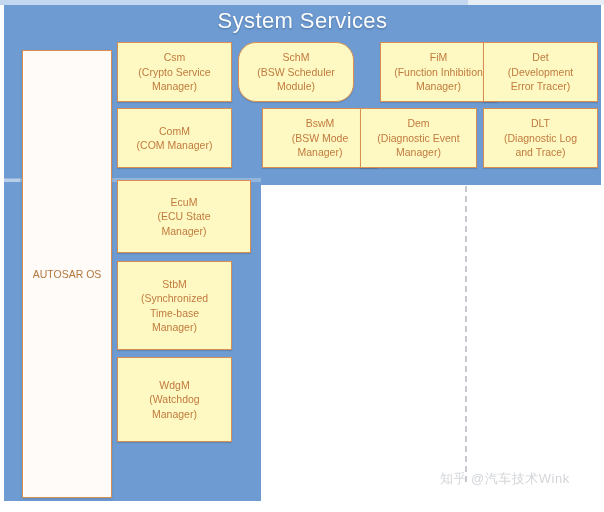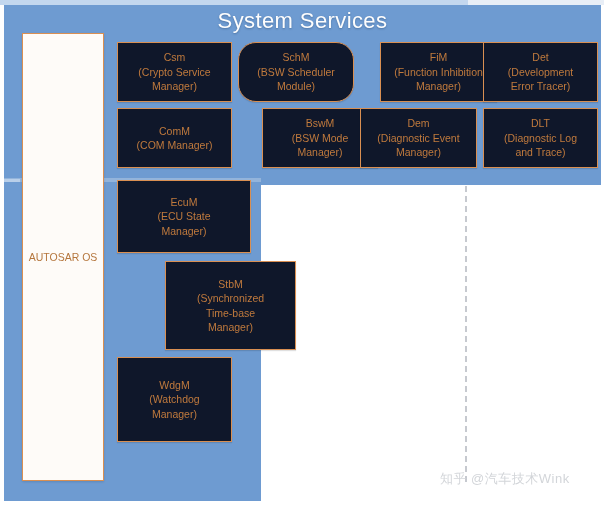--- a/index.html
+++ b/index.html
@@ -90,40 +90,40 @@
     color: #fdfdfd;
     font-size: 22px;
     letter-spacing: .4px;
     font-weight: 400;
     text-shadow: 0 1px 2px rgba(40,70,110,.45);
   }
 
   
   .box {
     position: absolute;
-    background: #0f172a;
+    background: #fef9c3;
     border: 1.4px solid #d98f52;
     box-sizing: border-box;
     display: flex;
     align-items: center;
     justify-content: center;
     text-align: center;
     color: #c07a3d;
     font-size: 10.5px;
     line-height: 14.5px;
     box-shadow: 0 1px 1px rgba(0,0,0,.12);
     padding: 0 3px;
   }
   .box .txt { white-space: pre-line; }
 
   
   .os-box {
     position: absolute;
-    left: 22px; top: 33px;
-    width: 82px; height: 448px;
+    left: 22px; top: 50px;
+    width: 90px; height: 448px;
     background: #fefbf8;
     border: 1.4px solid #d98f52;
     box-sizing: border-box;
     display: flex;
     align-items: center;
     justify-content: center;
     text-align: center;
     color: #b5763d;
     font-size: 10.5px;
     line-height: 15px;
@@ -206,21 +206,21 @@
     <span class="txt">DLT
 (Diagnostic Log
 and Trace)</span>
   </div>
 
   <div class="box" style="left:117px; top:180px; width:134px; height:73px;">
     <span class="txt">EcuM
 (ECU State
 Manager)</span>
   </div>
-  <div class="box" style="left:117px; top:261px; width:131px; height:89px;margin-left:48px;">
+  <div class="box" style="left:117px; top:261px; width:115px; height:89px;">
     <span class="txt">StbM
 (Synchronized
 Time-base
 Manager)</span>
   </div>
   <div class="box" style="left:117px; top:357px; width:115px; height:85px;">
     <span class="txt">WdgM
 (Watchdog
 Manager)</span>
   </div>

